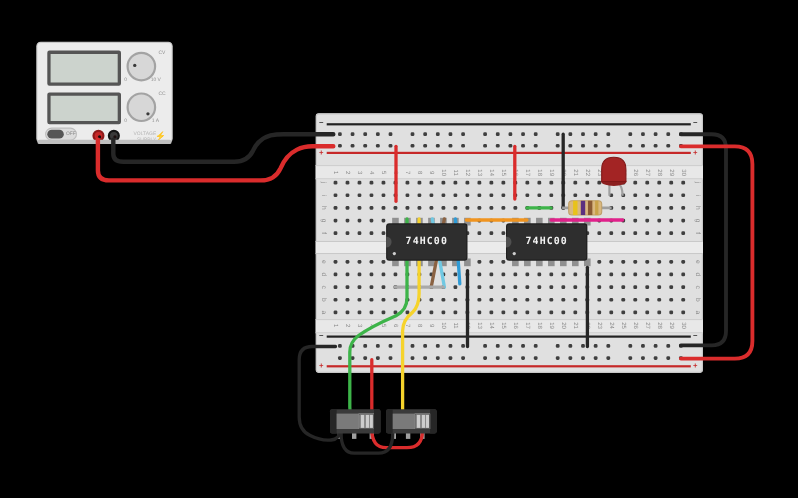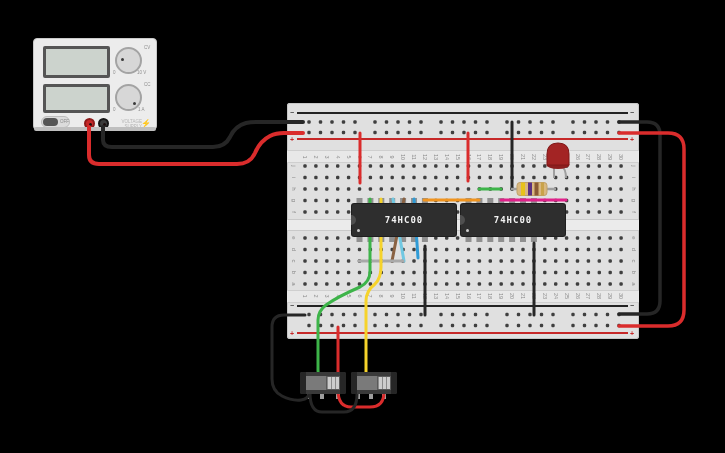--- a/index.html
+++ b/index.html
@@ -34,21 +34,21 @@
   #board .numband{position:absolute;left:0;right:0;height:13px;background:#e8e8e8;
                   border-top:1px solid #cfcfcf;border-bottom:1px solid #cfcfcf;box-sizing:border-box;}
   #board .nb-top{top:47px;} #board .nb-bot{top:187px;}
   #board .channel{position:absolute;left:0;right:0;top:116px;height:12px;background:#ebebeb;
                   border-top:1px solid #c9c9c9;border-bottom:1px solid #c9c9c9;box-sizing:border-box;}
   #board .railline{position:absolute;left:10px;width:331px;height:2px;}
   #board .rl-black{background:#222;} #board .rl-red{background:#c62828;}
   
   #overlay{position:absolute;left:0;top:0;z-index:3;}
   
-  .ic{position:absolute;top:204px;width:104px;height:32px;background:#2e2e2e;border-radius:2px;
+  .ic{position:absolute;top:204px;width:72px;height:32px;background:#2e2e2e;border-radius:2px;
       z-index:4;box-shadow:0 0 0 1px #1f1f1f;}
   #ic1{left:352px;} #ic2{left:461px;}
   .ic .iclabel{position:absolute;left:0;right:0;top:11px;text-align:center;color:#f2f2f2;
       font-family:"DejaVu Sans Mono",monospace;font-size:9px;font-weight:bold;letter-spacing:1px;}
   .ic .notch{position:absolute;left:-1px;top:11px;width:5px;height:10px;background:#4f4f4f;
       border-radius:0 5px 5px 0;}
   .ic .pin1dot{position:absolute;left:5px;bottom:4px;width:3px;height:3px;border-radius:50%;background:#cfcfcf;}
   
   .switch{position:absolute;top:372px;width:46px;height:22px;background:#3a3a3a;border-radius:2px;z-index:4;}
   #sw1{left:300px;} #sw2{left:351px;}

